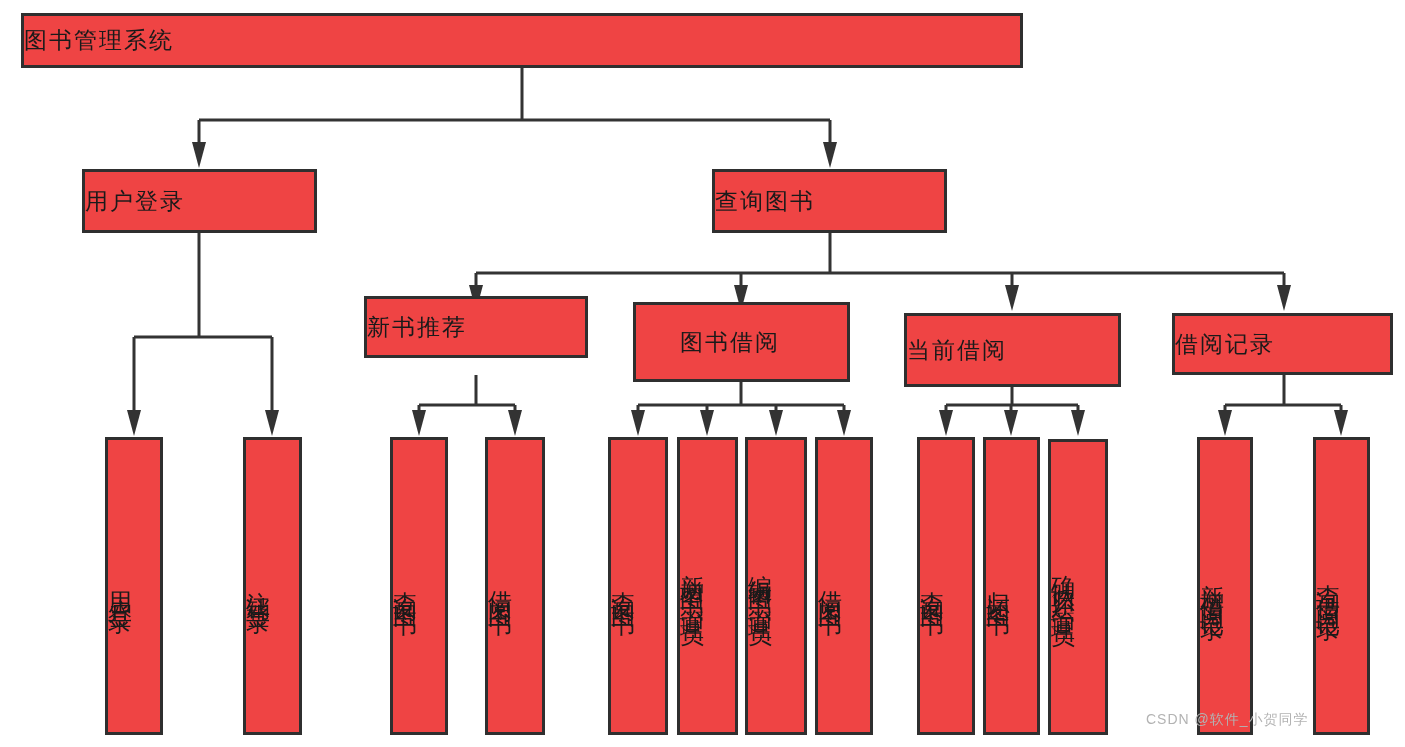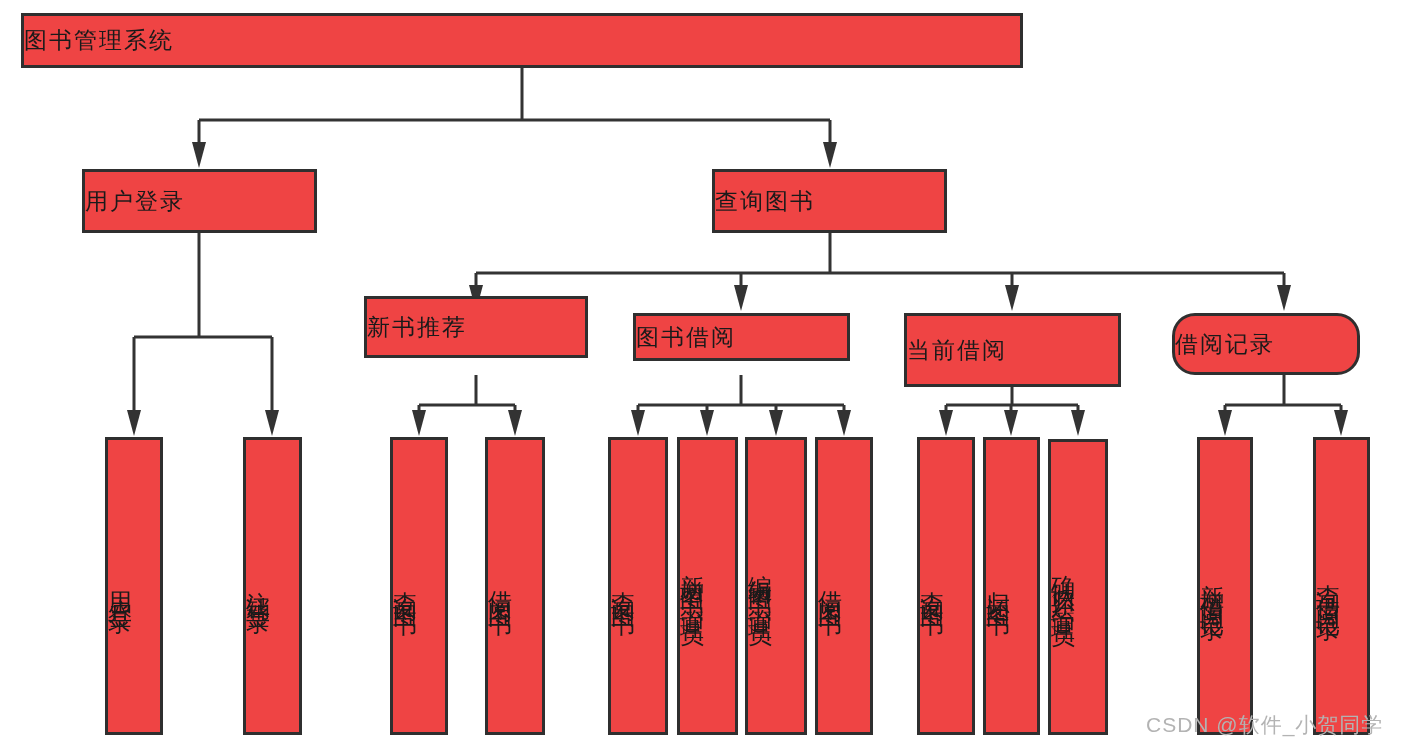--- a/index.html
+++ b/index.html
@@ -35,21 +35,21 @@
     writing-mode: vertical-rl;
     text-orientation: mixed;
     font-size: 24px;
     letter-spacing: 7px;
     line-height: 1;
   }
   .watermark {
     position: absolute;
     left: 1146px;
     top: 711px;
-    font-size: 21px;
+    font-size: 14px;
     color: #b3b3b3;
     letter-spacing: 1px;
     white-space: nowrap;
     z-index: 5;
   }
 </style>
 </head>
 <body>
 
 <div class="canvas">
@@ -108,27 +108,27 @@
   <div class="node h" style="left:82px; top:169px; width:235px; height:64px;">
     <span>用户登录</span>
   </div>
   <div class="node h" style="left:712px; top:169px; width:235px; height:64px;">
     <span>查询图书</span>
   </div>
 
   <div class="node h" style="left:364px; top:296px; width:224px; height:62px;">
     <span>新书推荐</span>
   </div>
-  <div class="node h" style="left:633px; top:313px; width:217px; height:48px;">
+  <div class="node h" style="left:633px; top:302px; width:217px; height:80px;padding-left:44px;">
     <span>图书借阅</span>
   </div>
   <div class="node h" style="left:904px; top:313px; width:217px; height:74px;">
     <span>当前借阅</span>
   </div>
-  <div class="node h" style="left:1172px; top:313px; width:188px; height:62px;border-radius:23px;">
+  <div class="node h" style="left:1172px; top:313px; width:221px; height:62px;">
     <span>借阅记录</span>
   </div>
 
   <div class="node leaf" style="left:105px; top:437px; width:58px; height:298px;">
     <span>用户登录</span>
   </div>
   <div class="node leaf" style="left:243px; top:437px; width:59px; height:298px;">
     <span>注销登录</span>
   </div>
 

